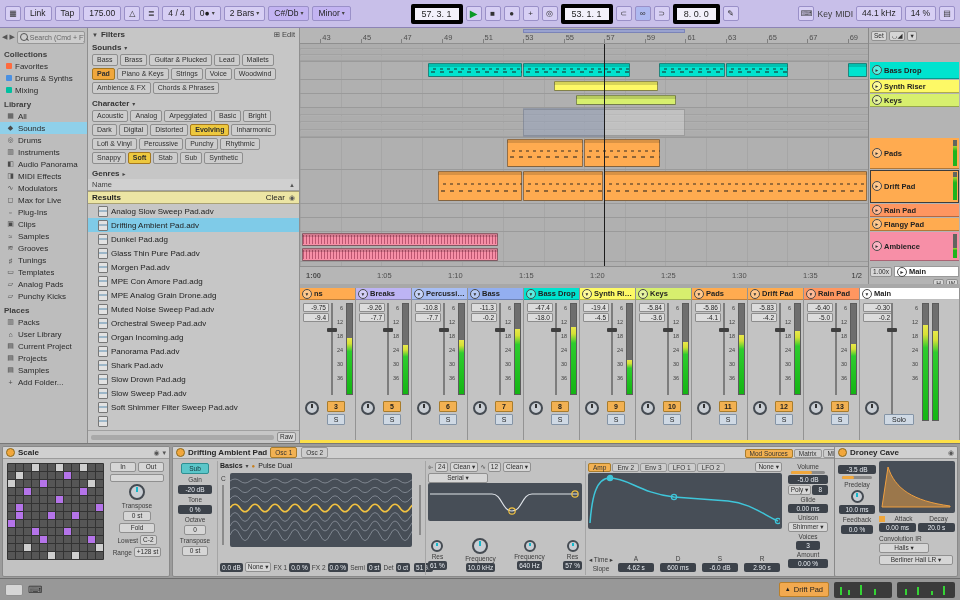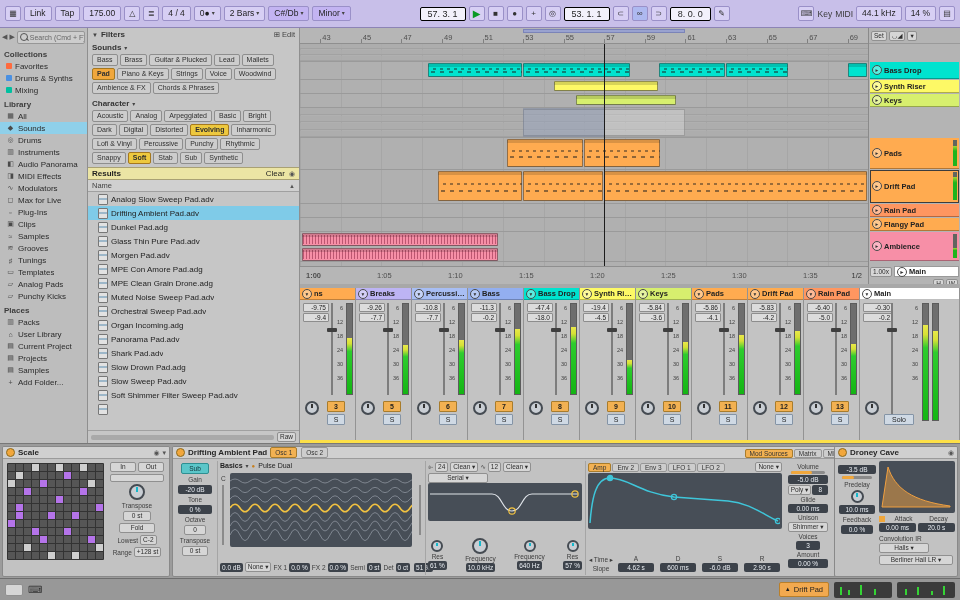--- a/index.html
+++ b/index.html
@@ -7,21 +7,21 @@
        font-family:"Liberation Sans",sans-serif;font-size:9px;color:#1e1e1e}
   b{font-weight:bold}
   .car{font-size:6px;color:#444}
   
   #topbar{position:absolute;left:0;top:0;width:960px;height:28px;background:#c8bfe9;border-bottom:1px solid #8d84b5;
           display:flex;align-items:center;gap:3px;padding:0 5px;box-sizing:border-box}
   .tb-btn,.tb-val{background:#d7cff4;border:1px solid #9a90c8;border-radius:2px;padding:1px 5px;font-size:8.5px;line-height:11px;white-space:nowrap;display:flex;gap:2px;align-items:center}
   .tb-ico{min-width:14px;height:13px;background:#d7cff4;border:1px solid #9a90c8;border-radius:2px;display:flex;align-items:center;justify-content:center;font-size:8px;color:#333}
   .tb-lbl{font-size:8.5px;color:#3a3a3a;white-space:nowrap}
   .tb-scale{background:#c3b4f2}
-  #pos-display,#loop-start,#loop-len{background:#f3f1fb;border:1px solid #000000;border-radius:2px;padding:1px 7px;font-size:9px;white-space:nowrap}
+  #pos-display,#loop-start,#loop-len{background:#f3f1fb;border:4px solid #000000;border-radius:2px;padding:1px 7px;font-size:9px;white-space:nowrap}
   .tb-play{color:#0b9a27;font-size:10px}
   .tb-ico.on{background:#aeb9f0}
   .mag{width:6px;height:6px;border:1px solid #555;border-radius:50%;position:relative;flex:none}
   .mag::after{content:"";position:absolute;left:5px;top:5px;width:3px;height:1px;background:#555;transform:rotate(45deg)}
   
   #sidebar{position:absolute;left:0;top:28px;width:88px;height:415px;background:#bdbdbd;border-right:1px solid #8f8f8f;box-sizing:border-box;overflow:hidden;display:flex;flex-direction:column}
   #sidebar-top{height:16px;display:flex;align-items:center;gap:2px;padding:1px 2px;flex:none}
   .nav-arrow{font-size:7px;color:#555}
   #search-box{flex:1;background:#cdcdcd;border:1px solid #979797;border-radius:2px;height:11px;display:flex;align-items:center;gap:2px;padding:0 2px;color:#666;font-size:7px;white-space:nowrap;overflow:hidden}
   .b-sec-title{font-size:8px;font-weight:bold;color:#3c3c3c;padding:4px 4px 1px}
@@ -348,31 +348,35 @@
       <span class="tag">Lofi &amp; Vinyl</span>
       <span class="tag">Percussive</span>
       <span class="tag">Punchy</span>
       <span class="tag">Rhythmic</span>
       <span class="tag">Snappy</span>
       <span class="tag active" style="background: rgb(237, 200, 62);">Soft</span>
       <span class="tag">Stab</span>
       <span class="tag">Sub</span>
       <span class="tag">Synthetic</span>
     </div>
+  <div class="fp-sub">
+    <b>Genres</b>
+    <span class="car">▸</span>
+    </div>
+  <div id="name-row">
+    <span>Name</span>
+    <span style="flex:1"></span>
+    <span style="font-size:6px;color:#555">▲</span>
+  </div>
   <div id="results-bar">
     <b>Results</b>
     <span style="flex:1"></span>
     <span>Clear</span>
     <span class="fico2">◉</span>
   </div>
-  <div id="name-row">
-    <span>Name</span>
-    <span style="flex:1"></span>
-    <span style="font-size:6px;color:#555">▲</span>
-  </div>
   <div id="results-list">
       <div class="r-row">
         <span class="r-ico"></span>
         <span class="r-name">Analog Slow Sweep Pad.adv</span>
       </div>
       <div class="r-row selected">
         <span class="r-ico"></span>
         <span class="r-name">Drifting Ambient Pad.adv</span>
       </div>
       <div class="r-row">
@@ -386,21 +390,21 @@
       <div class="r-row">
         <span class="r-ico"></span>
         <span class="r-name">Morgen Pad.adv</span>
       </div>
       <div class="r-row">
         <span class="r-ico"></span>
         <span class="r-name">MPE Con Amore Pad.adg</span>
       </div>
       <div class="r-row">
         <span class="r-ico"></span>
-        <span class="r-name">MPE Clean Grain Drone.adg</span>
+        <span class="r-name">MPE Analog Grain Drone.adg</span>
       </div>
       <div class="r-row">
         <span class="r-ico"></span>
         <span class="r-name">Muted Noise Sweep Pad.adv</span>
       </div>
       <div class="r-row">
         <span class="r-ico"></span>
         <span class="r-name">Orchestral Sweep Pad.adv</span>
       </div>
       <div class="r-row">

